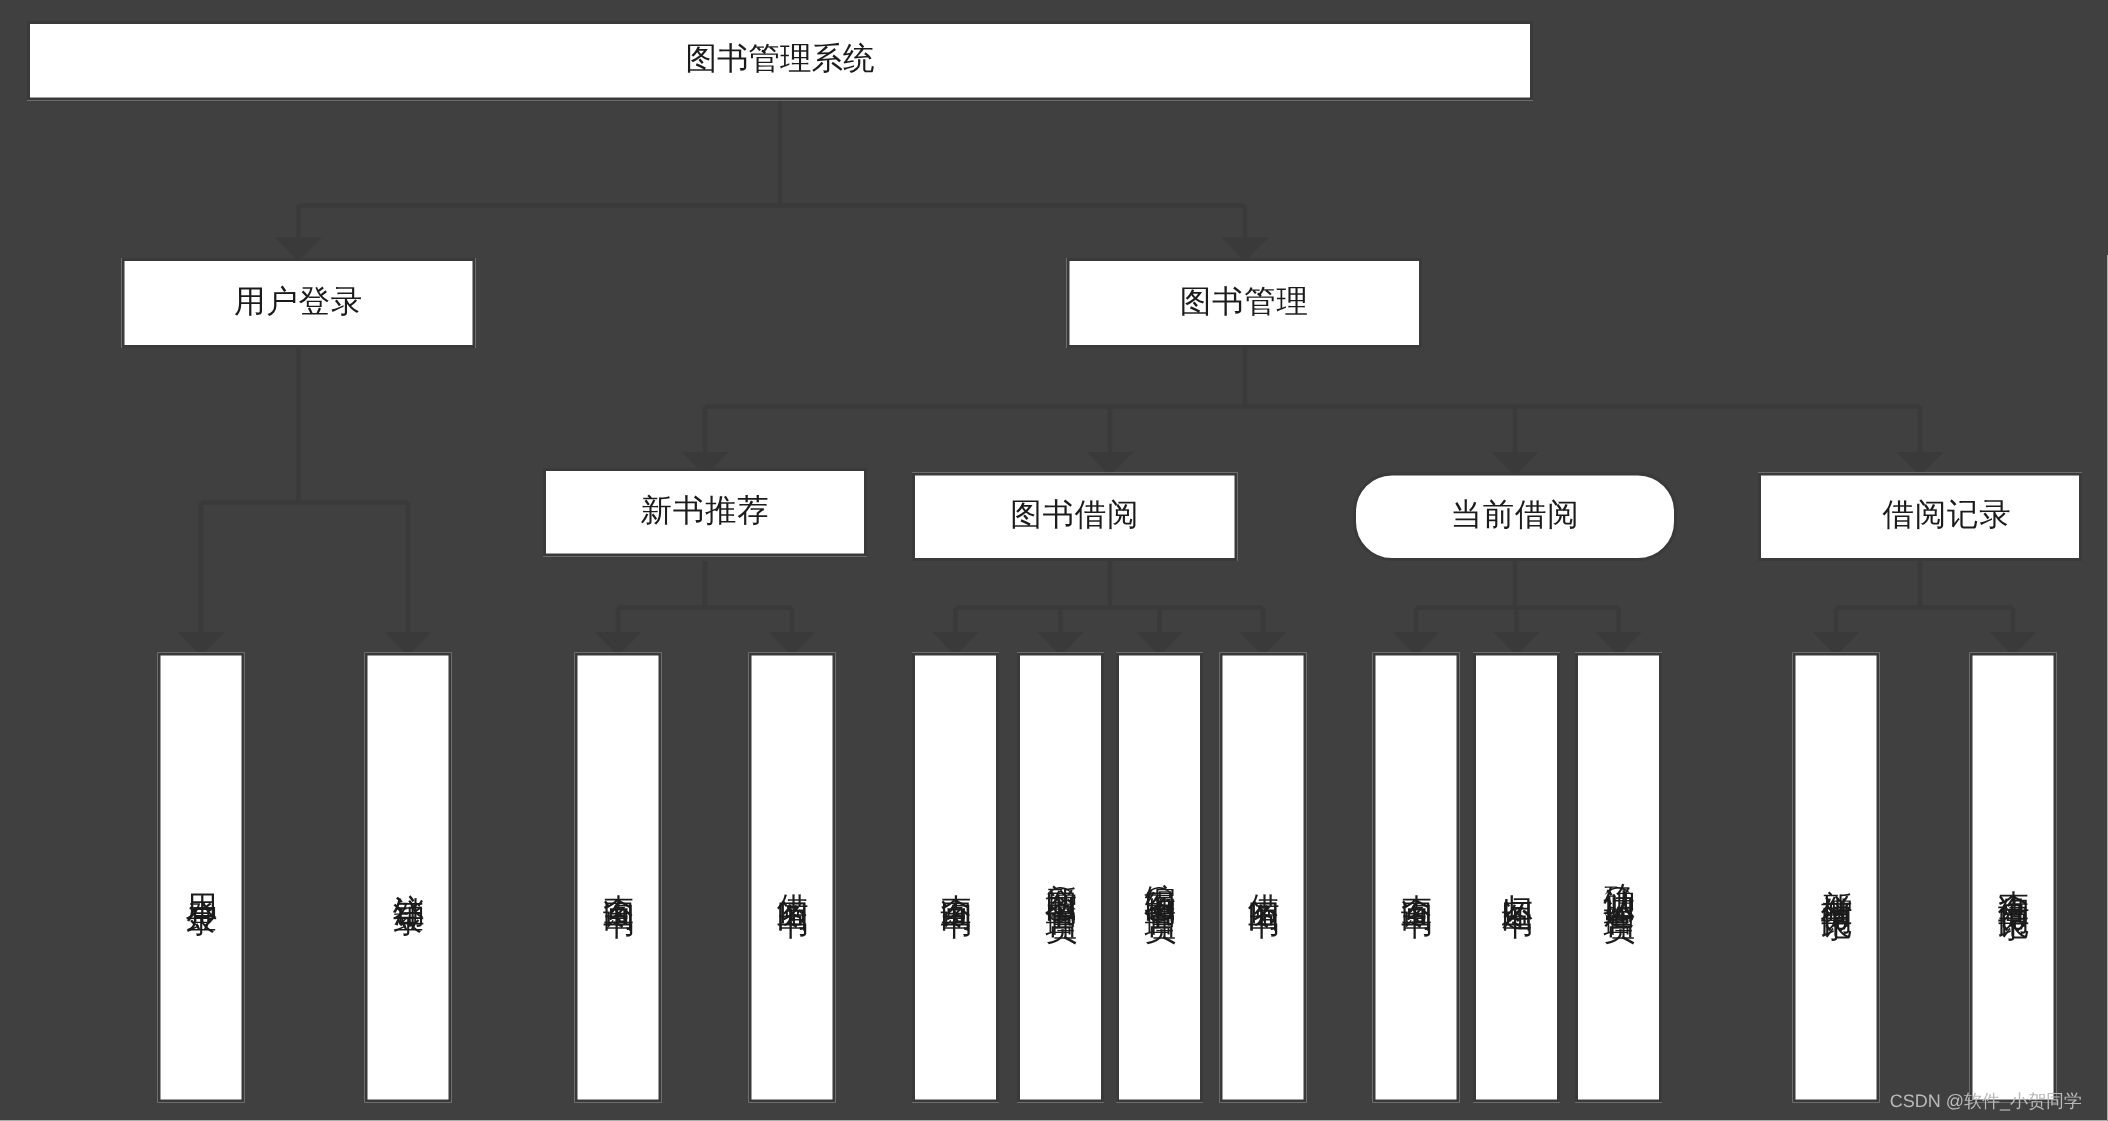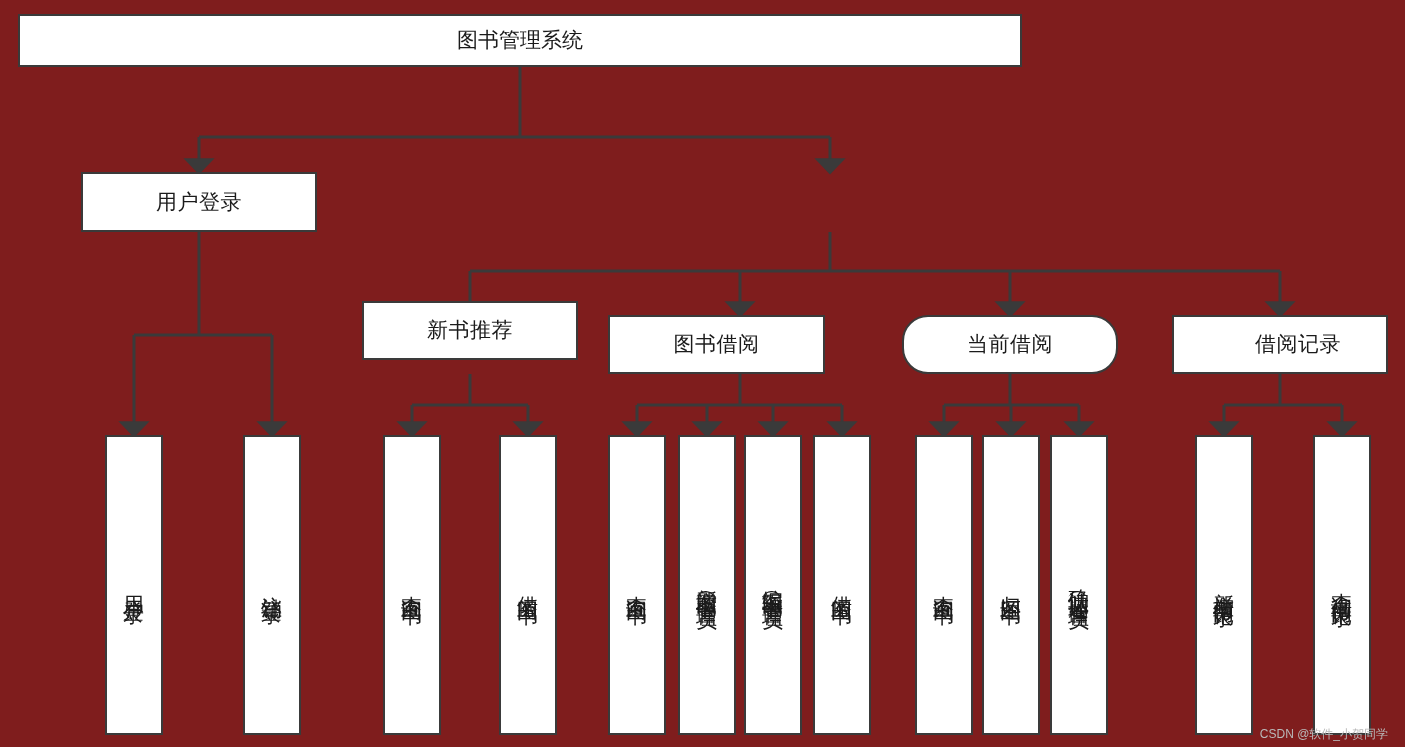--- a/index.html
+++ b/index.html
@@ -8,21 +8,21 @@
     padding: 0;
     background: #ffffff;
   }
   body {
     font-family: "Liberation Sans", "DejaVu Sans", sans-serif;
   }
   #canvas {
     position: relative;
     width: 1405px;
     height: 747px;
-    background: #7f1d1d;
+    background: #404040;
     overflow: hidden;
   }
   svg#wires {
     position: absolute;
     left: 0;
     top: 0;
     width: 1405px;
     height: 747px;
     pointer-events: none;
   }
@@ -132,22 +132,25 @@
     </g>
   </svg>
 
   <div class="node root" style="left:18px; top:14px; width:1004px; height:53px;">
     <span class="htext">图书管理系统</span>
   </div>
 
   <div class="node h" style="left:81px; top:172px; width:236px; height:60px;">
     <span class="htext">用户登录</span>
   </div>
-
-  <div class="node h" style="left:362px; top:301px; width:216px; height:59px;">
+  <div class="node h" style="left:711px; top:172px; width:237px; height:60px;">
+    <span class="htext">图书管理</span>
+  </div>
+
+  <div class="node h" style="left:362px; top:312px; width:216px; height:59px;">
     <span class="htext">新书推荐</span>
   </div>
   <div class="node h" style="left:608px; top:315px; width:217px; height:59px;">
     <span class="htext">图书借阅</span>
   </div>
   <div class="node h" style="left:902px; top:315px; width:216px; height:59px;border-radius:26px;">
     <span class="htext">当前借阅</span>
   </div>
   <div class="node h" style="left:1172px; top:315px; width:216px; height:59px;padding-left:36px;">
     <span class="htext">借阅记录</span>

